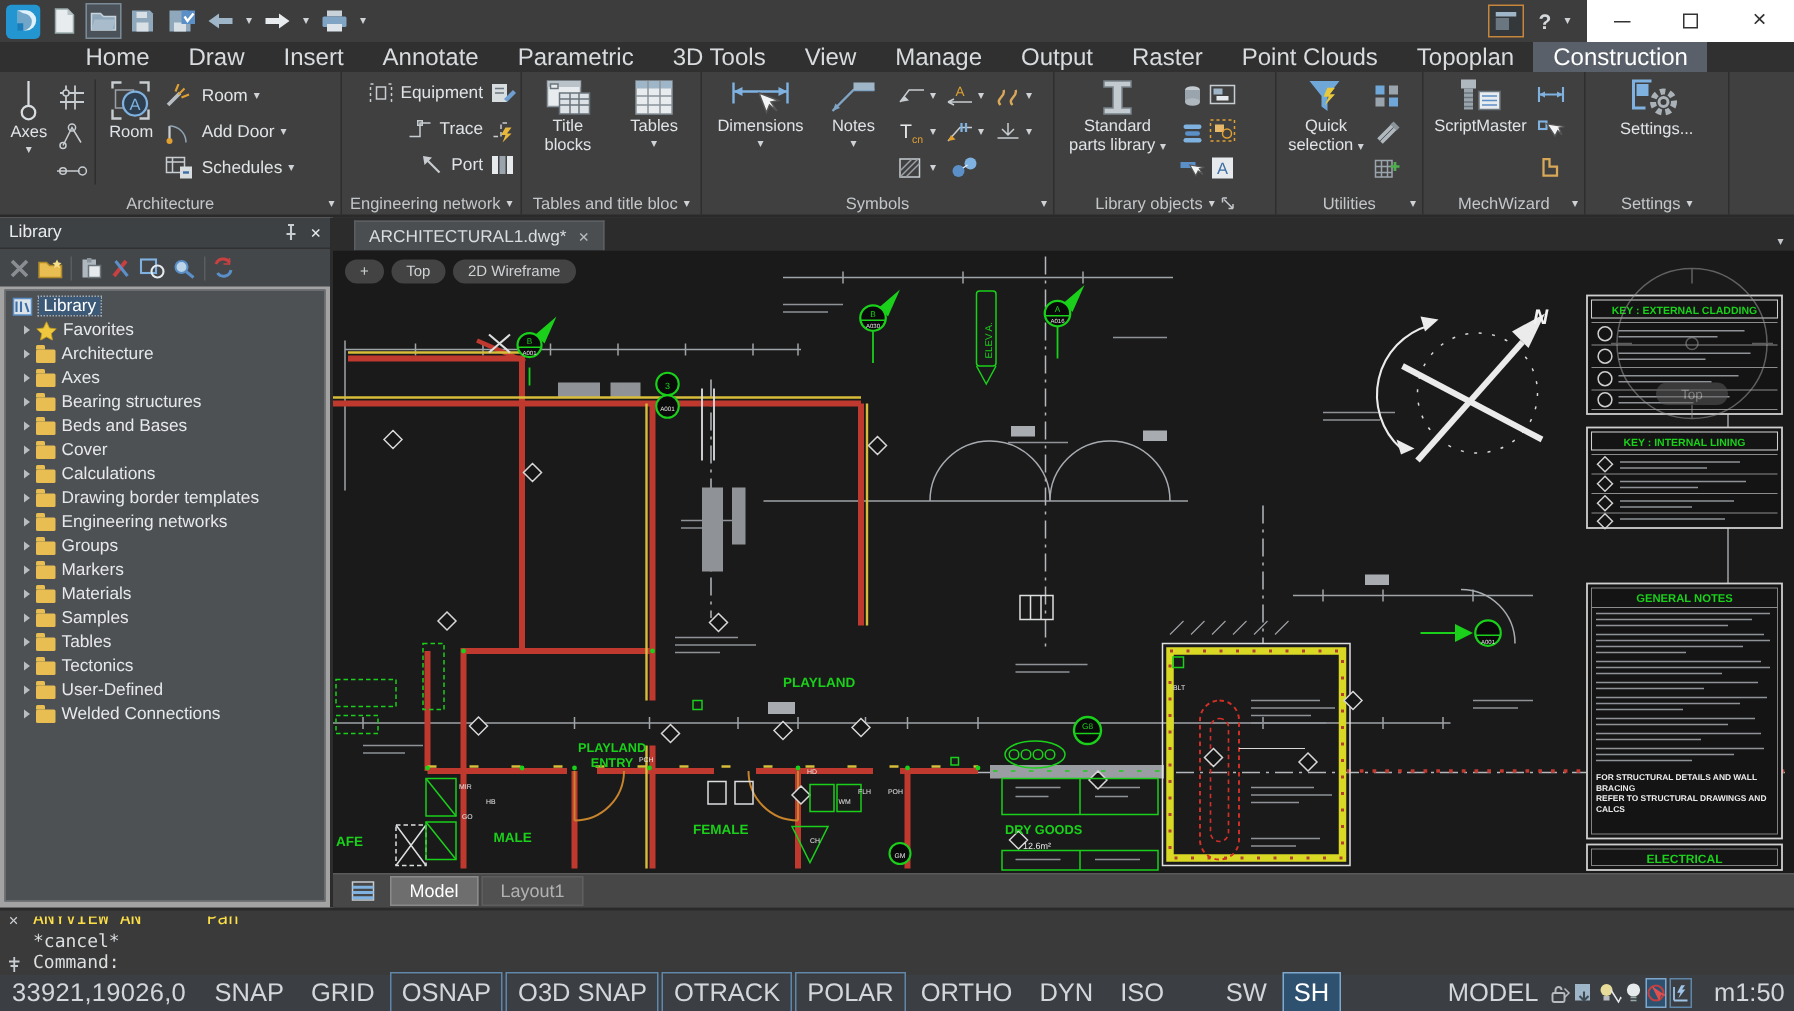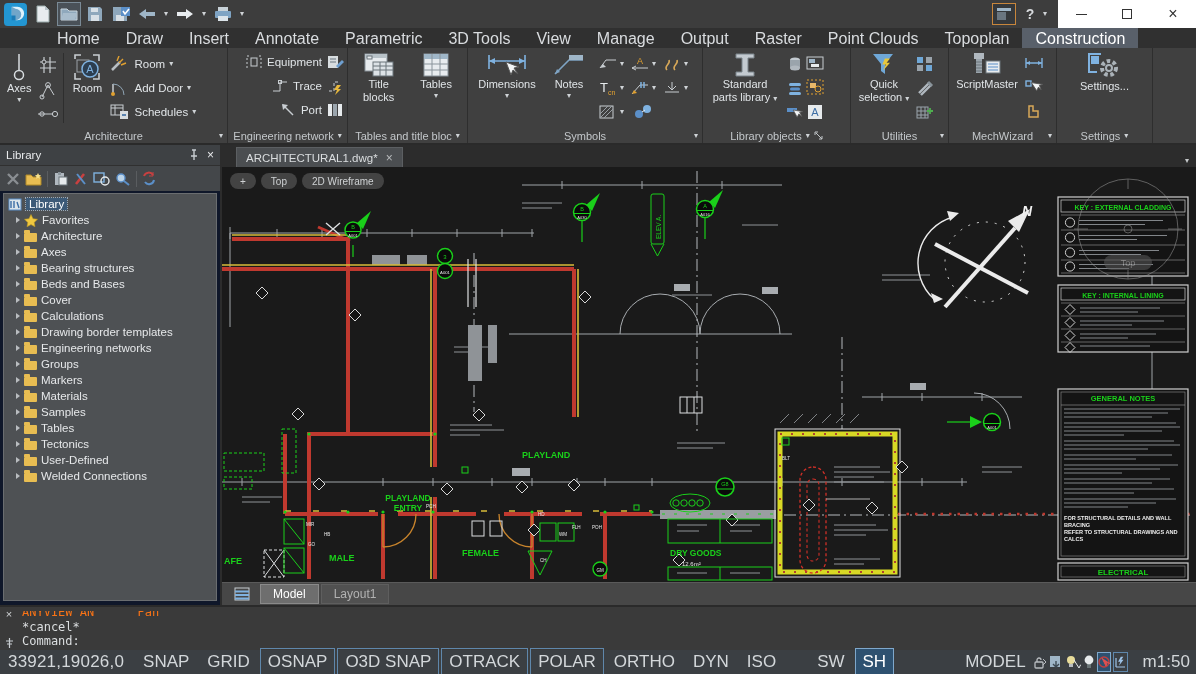--- a/index.html
+++ b/index.html
@@ -37,21 +37,21 @@
   .plabel.dd-inline .dd{position:static}
   .rbig{display:flex;flex-direction:column;align-items:center;justify-content:flex-start;
     padding:2px 4px 0;color:#e0e4e7;font-size:11px;line-height:11.5px;text-align:center;gap:1px;height:76px}
   .rsm{display:flex;align-items:center;gap:4px;font-size:11.5px;color:#e0e4e7;padding:1px 2px;white-space:nowrap}
   .icol{display:flex;flex-direction:column;justify-content:space-around;height:72px;align-items:center}
   .igrid{display:grid;grid-template-columns:repeat(3,32px);grid-auto-rows:24px;align-items:center}
   .cell{display:flex;align-items:center;gap:2px;justify-content:center}
   .vsep{width:1px;background:#2e2e2e;height:70px;margin:0 2px}
   
   .main{height:460px;display:flex}
-  .dock{width:222px;background:#0f172a;border-right:2px solid #2c2c2c;display:flex;flex-direction:column}
+  .dock{width:222px;background:#a3a3a3;border-right:2px solid #2c2c2c;display:flex;flex-direction:column}
   .dockhead{height:21px;background:#3e4144;display:flex;align-items:center;padding:0 6px;
     font-size:11.5px;color:#e8eaec;border-bottom:1px solid #303030}
   .dockhead .sp{flex:1}
   .dtool{height:25px;display:flex;align-items:center;gap:5px;padding:0 6px;background:#44474a}
   .dsep{width:1px;height:16px;background:#5a5d60}
   .tree{flex:1;margin:2px 3px 4px;border:1px solid #6a6d70;background:#4e5154;
     overflow:hidden;padding:2px 0 0 2px}
   .ti{display:flex;align-items:center;gap:4px;height:16px;font-size:11.5px;color:#e6e8ea;padding-left:2px}
   .ti .tw{width:0;height:0;border-left:4px solid #b9bdc0;border-top:3.5px solid transparent;
     border-bottom:3.5px solid transparent;margin-left:8px}
@@ -77,21 +77,21 @@
   .laytab.off{background:#515151;color:#b2b2b2;border:1px solid #5e5e5e}
   
   .cmd{height:45px;background:#3a3a3a;border-top:2px solid #2a2a2a;display:flex}
   .cgut{width:18px;display:flex;flex-direction:column;align-items:center;justify-content:space-between;
     padding:2px 0;color:#cfd2d4}
   .cgut .x{font-size:11px;line-height:10px}
   .clines{flex:1;font-family:"DejaVu Sans Mono",monospace;font-size:12px;color:#dcdfe1;
     padding-left:4px;display:flex;flex-direction:column;justify-content:flex-end;padding-bottom:2px}
   .cl{line-height:14px;white-space:pre}
   .clip{height:9px;overflow:hidden}
-  .clip .cl{transform:translateY(-6px);color:#f97316}
+  .clip .cl{transform:translateY(-6px);color:#fde047}
   
   .status{height:24px;background:#3b3f43;display:flex;align-items:center;font-size:17px;color:#d3d7da}
   .coords{margin:0 10px 0 8px;letter-spacing:.2px}
   .tg{padding:3px 7px;margin:0 1px;border:1px solid transparent;white-space:nowrap}
   .tg.on{border-color:#5f87ab}
   .tg.fill{background:#2e5170;border-color:#7fa8cc;color:#fff}
   .sic{width:20px;height:20px;display:flex;align-items:center;justify-content:center;margin:0 1px}
   .sic.blue{background:#2e5170;border:1px solid #7fa8cc}
   .sic.bord{border:1px solid #5f87ab}
   .modeltx{margin:0 6px 0 70px;color:#d3d7da}

